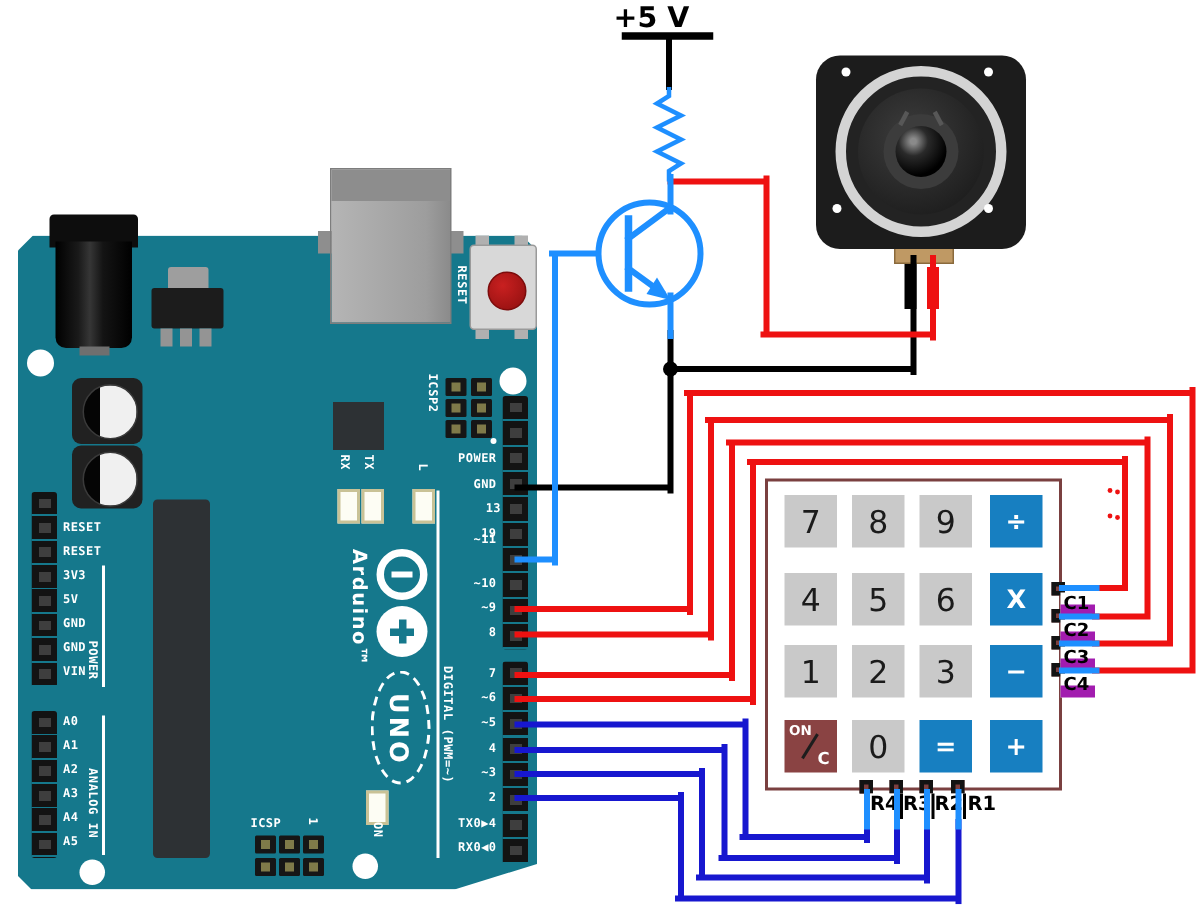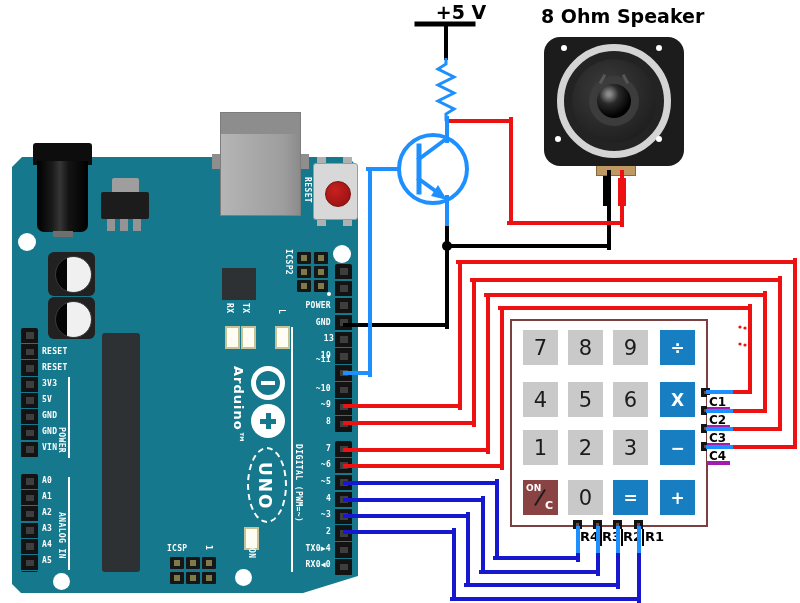--- a/index.html
+++ b/index.html
@@ -29,37 +29,36 @@
   
   #keypad{position:absolute;left:510px;top:319px;width:198px;height:208px;background:#fff;border:2px solid #7a4040;box-sizing:border-box}
   .btn{position:absolute;width:35px;height:35px;display:flex;align-items:center;justify-content:center;font-family:"DejaVu Sans",sans-serif}
   .btn.g{background:#c9c9c9;color:#1b1b1b;font-size:21px}
   .btn.bl{background:#177fc1;color:#fff;font-size:17px;font-weight:bold}
   .btn.mr{background:#8a4343}
   .onc-on{position:absolute;left:3px;top:3px;font:bold 9px "DejaVu Sans",sans-serif;color:#fff}
   .onc-c{position:absolute;right:5px;bottom:3px;font:bold 11px "DejaVu Sans",sans-serif;color:#fff}
   .onc-slash{position:absolute;left:16px;top:8px;width:2px;height:19px;background:#1d1d1d;transform:rotate(32deg)}
   .kpin{position:absolute;width:9px;height:9px;background:#7d3f3f;border:3px solid #131313;box-sizing:border-box}
-  .clab{position:absolute;left:707px;width:23px;height:16px;background:#fff;border-bottom:4px solid #a21caf;
+  .clab{position:absolute;left:707px;width:23px;height:16px;background:#fff;border-bottom:8px solid #a21caf;
         font:bold 12px "DejaVu Sans",sans-serif;line-height:15px;padding-left:2px;box-sizing:border-box;color:#000}
   .rlb{position:absolute;top:529px;width:21px;height:17px;background:#fff;font:bold 13px "DejaVu Sans",sans-serif;
        line-height:16px;text-align:center;color:#000;box-sizing:border-box}
   .rsep{border-left:2px solid #000}
   
   #spk-term{position:absolute;left:596px;top:158px;width:38px;height:16px;background:#bf9964;border:1px solid #8a6a3c}
   #speaker{position:absolute;left:544px;top:37px;width:140px;height:129px;background:#1c1c1c;border-radius:16px}
   .circ{position:absolute;border-radius:50%}
 </style>
 </head>
 <body>
 
 <div id="stage">
 
-  <div class="title" style="left:421px;top:1px;width:80px;text-align:center">+5 V</div>
-  <div class="title" style="left:541px;top:5px">8 Ohm Speaker</div>
+  <div class="title" style="left:409px;top:1px;width:80px;">+5 V</div>
 
   <div id="board"></div>
 
   <div class="abs" style="left:33px;top:143px;width:59px;height:22px;background:#0d0d0d;border-radius:3px 3px 0 0"></div>
   <div class="abs" style="left:37px;top:161px;width:51px;height:71px;border-radius:0 0 7px 7px;background:linear-gradient(90deg,#000 0%,#1a1a1a 30%,#363636 45%,#141414 62%,#000 100%)"></div>
   <div class="abs" style="left:53px;top:231px;width:20px;height:6px;background:#6f6f6f"></div>
 
   <div class="abs" style="left:112px;top:178px;width:27px;height:16px;background:#9e9e9e;border-radius:2px"></div>
   <div class="abs" style="left:101px;top:192px;width:48px;height:27px;background:#1c1c1c;border-radius:2px"></div>
   <div class="abs" style="left:107px;top:219px;width:8px;height:12px;background:#949494"></div>

